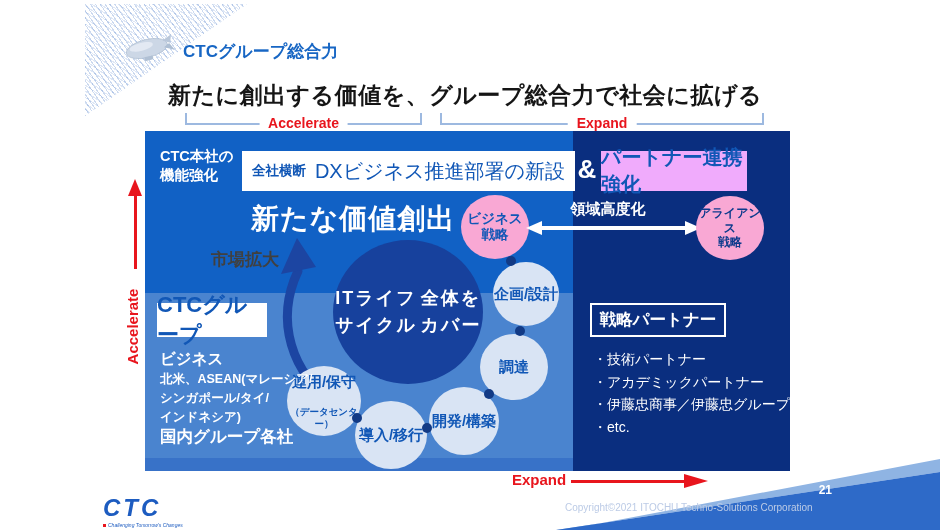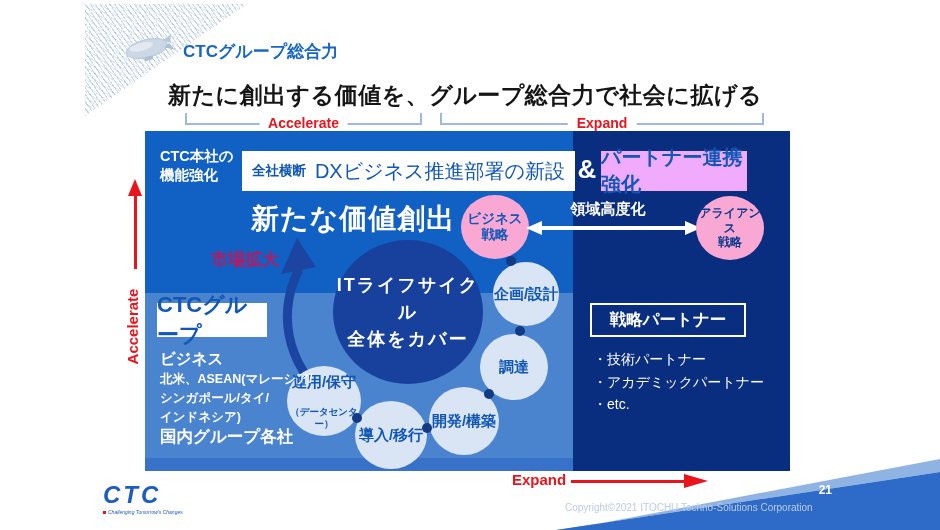--- a/index.html
+++ b/index.html
@@ -34,71 +34,71 @@
 
   .hq{left:15px;top:16px;color:#fff;font-weight:bold;font-size:14.5px;line-height:1.3;}
   .dx-box{left:97px;top:20px;width:333px;height:40px;background:#fff;display:flex;align-items:center;justify-content:center;gap:9px;}
   .dx-badge{color:var(--text_blue);font-weight:bold;font-size:13.5px;}
   .dx-title{color:var(--text_blue);font-weight:normal;font-size:20px;white-space:nowrap;}
   .amp{left:429px;top:23px;width:26px;text-align:center;color:#fff;font-weight:bold;font-size:26px;}
   .pt-box{left:456px;top:20px;width:146px;height:40px;background:#f0abfc;display:flex;align-items:center;justify-content:center;
     color:var(--text_blue);font-weight:bold;font-size:20px;}
 
   .new-value{left:106px;top:69px;color:#fff;font-weight:bold;font-size:28px;letter-spacing:1px;white-space:nowrap;}
-  .market{left:66px;top:117px;color:#be185d;font-weight:bold;font-size:17px;}
+  .market{left:66px;top:117px;color:#404040;font-weight:bold;font-size:17px;}
 
   .bubble{border-radius:50%;display:flex;flex-direction:column;align-items:center;justify-content:center;
     font-weight:bold;color:var(--text_blue);text-align:center;line-height:1.2;}
   .b-white{background:#f9a8d4;}
   .b-light{background:var(--circle_light);}
   .b-biz{left:316px;top:64px;width:68px;height:64px;font-size:13.5px;}
   .b-alliance{left:551px;top:65px;width:68px;height:64px;font-size:12px;color:#0c3a8c;}
   .b-kikaku{left:348px;top:131px;width:66px;height:64px;font-size:15px;}
   .b-chotatsu{left:335px;top:203px;width:68px;height:66px;font-size:15px;}
   .b-kaihatsu{left:284px;top:256px;width:70px;height:68px;font-size:15px;}
   .b-donyu{left:210px;top:270px;width:72px;height:68px;font-size:15px;}
   .b-unyo{left:142px;top:235px;width:74px;height:70px;font-size:15px;}
   .b-unyo .sub{font-size:9.5px;font-weight:bold;margin-top:15px;}
   .center-circle{left:188px;top:109px;width:150px;height:144px;border-radius:50%;background:var(--circle_navy);
-    display:flex;flex-direction:column;align-items:center;justify-content:center;color:#fff;font-weight:bold;
+    display:flex;flex-direction:row;align-items:center;justify-content:center;color:#fff;font-weight:bold;
     font-size:18px;letter-spacing:2px;line-height:1.5;text-align:center;}
   .dot{width:10px;height:10px;border-radius:50%;background:var(--dot_navy);}
 
   .domain-up{left:413px;top:69px;width:100px;text-align:center;color:#fff;font-weight:bold;font-size:15px;}
   .warrow-line{left:396px;top:95px;width:144px;height:4px;background:#fff;}
   .warrow-l{left:381px;top:90px;width:0;height:0;border-top:7px solid transparent;border-bottom:7px solid transparent;border-right:16px solid #fff;}
   .warrow-r{left:540px;top:90px;width:0;height:0;border-top:7px solid transparent;border-bottom:7px solid transparent;border-left:16px solid #fff;}
 
   .grp-box{left:12px;top:172px;width:110px;height:34px;background:#fff;display:flex;align-items:center;justify-content:center;
     color:var(--text_blue);font-weight:bold;font-size:22px;}
   .ov-title{left:15px;top:218px;color:#fff;font-weight:bold;font-size:15.5px;}
   .ov-lines{left:15px;top:239px;color:#fff;font-size:12.5px;line-height:1.5;font-weight:bold;}
   .domestic{left:15px;top:295px;color:#fff;font-weight:bold;font-size:16.5px;}
 
-  .sp-box{left:445px;top:172px;width:156px;height:34px;border:2px solid #fff;display:flex;align-items:center;justify-content:center;
+  .sp-box{left:445px;top:172px;width:136px;height:34px;border:2px solid #fff;display:flex;align-items:center;justify-content:center;
     color:#fff;font-weight:bold;font-size:16.5px;}
   .sp-items{left:448px;top:217px;color:#fff;font-size:14px;line-height:1.62;font-weight:normal;white-space:nowrap;}
 
   
   .vline{left:134px;top:195px;width:3px;height:74px;background:var(--accent_red);}
   .vhead{left:128px;top:179px;width:0;height:0;border-left:7.5px solid transparent;border-right:7.5px solid transparent;border-bottom:17px solid var(--accent_red);}
   .vlabel{left:104px;top:275px;width:58px;height:102px;display:flex;align-items:center;justify-content:center;}
   .vlabel span{transform:rotate(-90deg);white-space:nowrap;color:var(--accent_red);font-weight:bold;font-size:15px;}
 
   
   .ex-label{left:512px;top:471px;color:var(--accent_red);font-weight:bold;font-size:15px;}
   .ex-line{left:571px;top:480px;width:113px;height:2.5px;background:var(--accent_red);}
   .ex-head{left:684px;top:473.5px;width:0;height:0;border-top:7.5px solid transparent;border-bottom:7.5px solid transparent;border-left:24px solid var(--accent_red);}
 
   
   .band-svg{left:0;top:455px;width:940px;height:75px;}
   .pagenum{left:798px;top:483px;width:34px;text-align:right;color:#fff;font-weight:bold;font-size:12px;}
   .copyright{left:565px;top:502px;width:260px;text-align:left;color:#bccbe6;font-size:10px;}
   .logo{left:103px;top:483px;color:var(--logo_blue);}
-  .logo .mark{font-size:24px;font-weight:900;font-style:italic;letter-spacing:3px;line-height:1;}
+  .logo .mark{font-size:24px;font-weight:900;font-style:italic;letter-spacing:3px;line-height:1;margin-top:13px;}
   .logo .tag{font-size:5px;font-style:italic;margin-top:2px;white-space:nowrap;}
   .logo .tag::before{content:"";display:inline-block;width:3px;height:3px;background:var(--accent_red);margin-right:2px;vertical-align:middle;}
 </style>
 </head>
 <body>
 
 <div class="abs hatch"></div>
 <svg class="abs" style="left:120px;top:31px;" width="58" height="36" viewBox="0 0 58 36">
   <g transform="rotate(-14 29 18)">
     <ellipse cx="27" cy="17" rx="21" ry="9" fill="#ccd7e6" stroke="#a8b8cc" stroke-width="0.6"></ellipse>
@@ -187,20 +187,21 @@
     <div>北米、ASEAN(マレーシア/</div>
     <div>シンガポール/タイ/</div>
     <div>インドネシア)</div>
   </div>
   <div class="abs domestic">国内グループ各社</div>
 
   <div class="abs sp-box">戦略パートナー</div>
   <div class="abs sp-items">
     <div>・技術パートナー</div>
     <div>・アカデミックパートナー</div>
+    <div>・伊藤忠商事／伊藤忠グループ</div>
     <div>・etc.</div>
   </div>
 </div>
 
 <div class="abs ex-label">Expand</div>
 <div class="abs ex-line"></div>
 <div class="abs ex-head"></div>
 
 <svg class="abs band-svg" viewBox="0 455 940 75">
   <polygon points="565,530 940,459 940,472 556,530" fill="var(--band_light)"></polygon>

